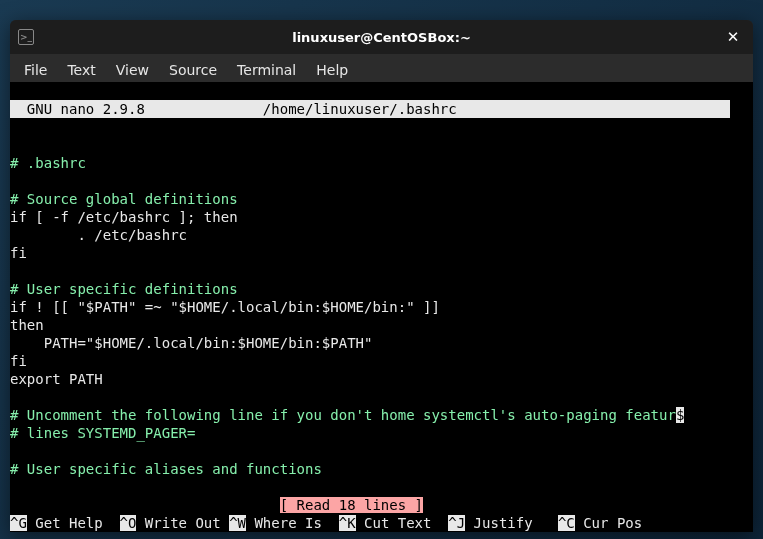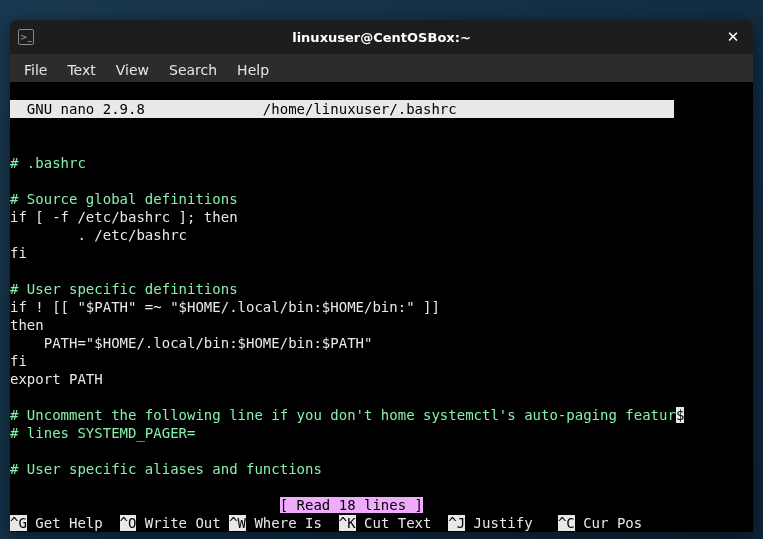--- a/index.html
+++ b/index.html
@@ -83,25 +83,25 @@
   .term-inner {
     position:absolute;
     left:0; top:0;
     padding: 0px;
     white-space: pre;
   }
   .headerline {
     background: #e8e8e8;
     color: #000;
     display:block;
-    width:664px;
+    width:720px;
   }
   .comment { color: #86efac; }
   .statusline {
-    background: #f0abfc;
+    background: #fca5a5;
     color: #000;
   }
   .invkey {
     background: #e8e8e8;
     color: #000;
   }
   .shortcut-row { margin:0; }
 </style>
 </head>
 <body>
@@ -111,21 +111,22 @@
   <div class="titlebar">
     <span class="app-icon">&gt;_</span>
     <span class="title">linuxuser@CentOSBox:~</span>
     <span class="close">✕</span>
   </div>
 
   <div class="menubar">
     <span class="item">File</span>
     <span class="item">Text</span>
     <span class="item">View</span>
-    <span class="item">Search</span>
+    <span class="item">Source</span>
+    <span class="item">Terminal</span>
     <span class="item">Help</span>
   </div>
 
   <div class="terminal">
     <div class="term-inner">
 <span class="headerline">  GNU nano 2.9.8              /home/linuxuser/.bashrc                         </span>
 <span></span>
 <span class="comment"># .bashrc</span>
 <span></span>
 <span class="comment"># Source global definitions</span>

